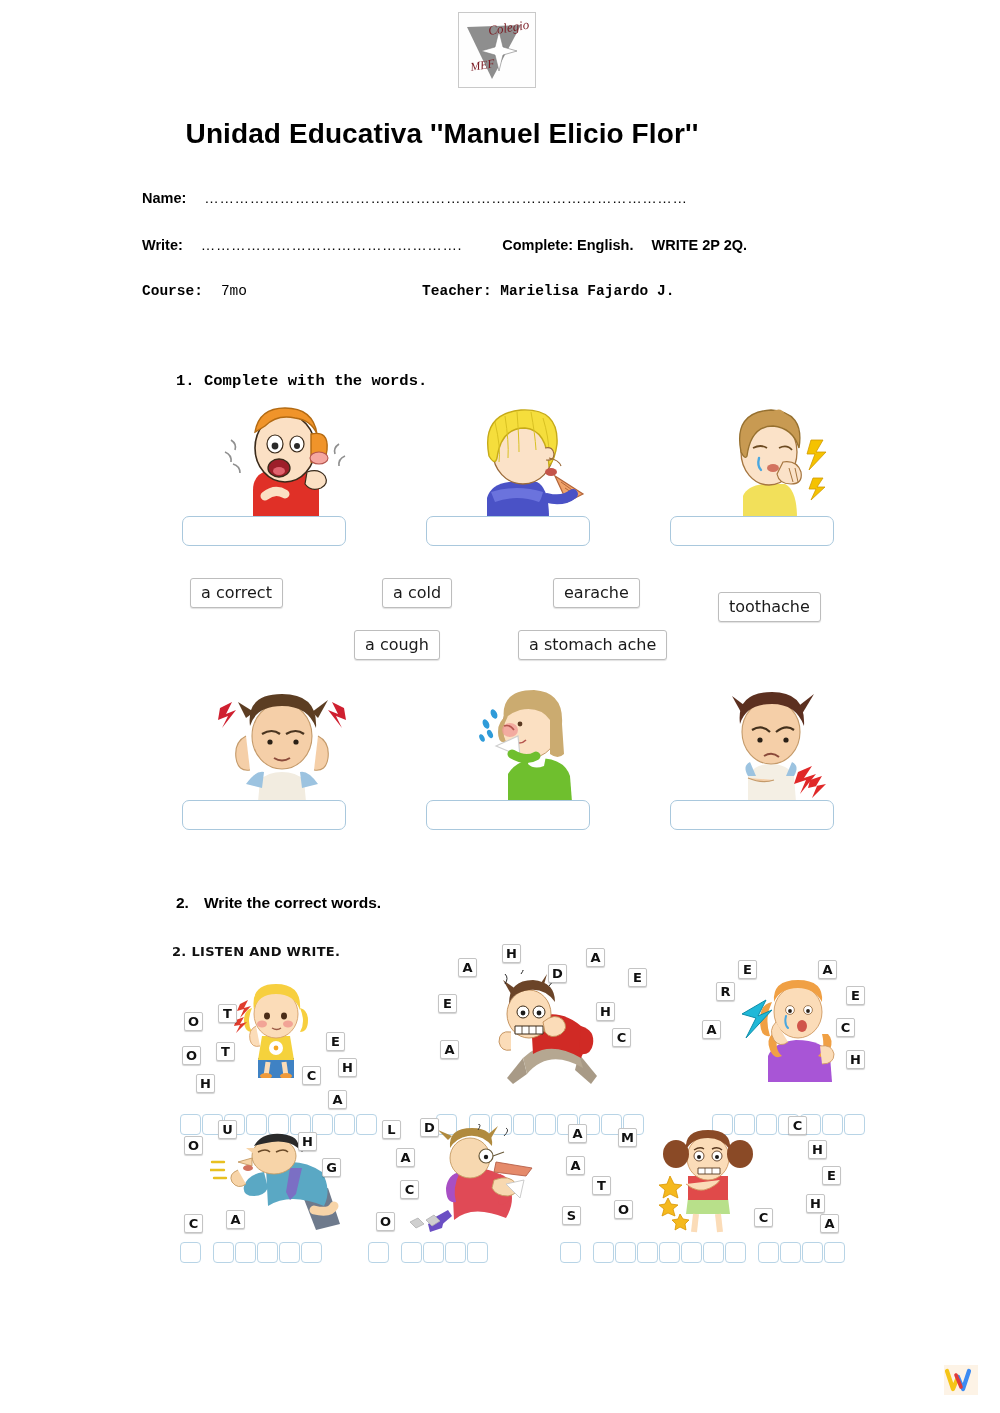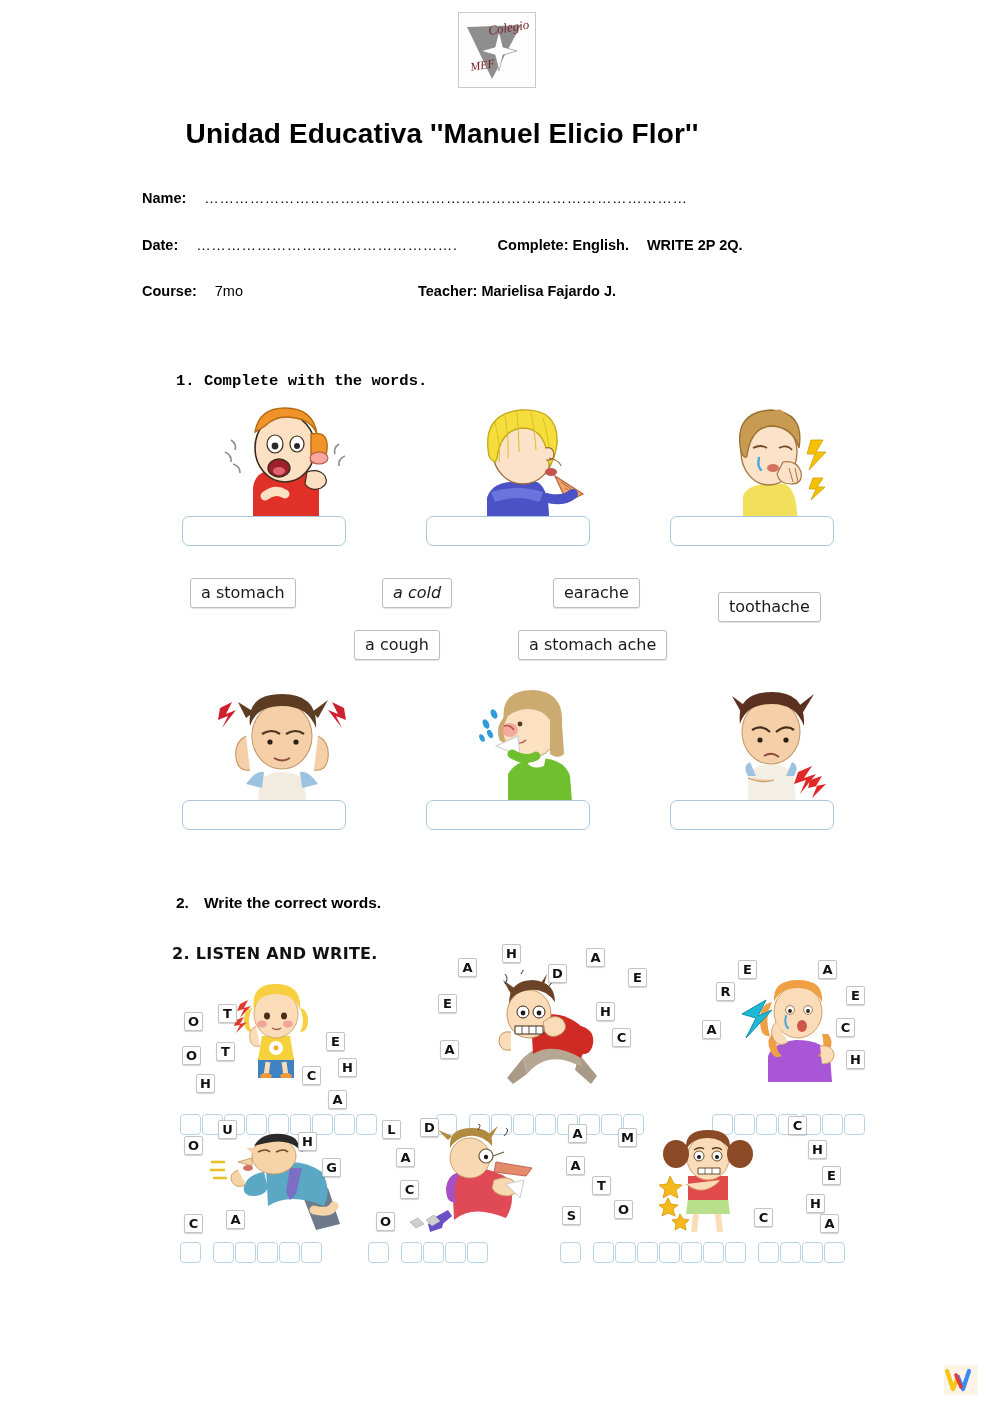--- a/index.html
+++ b/index.html
@@ -38,21 +38,21 @@
   .field-row {
     position: absolute;
     left: 142px;
     font-size: 14.5px;
     color: #000;
     white-space: nowrap;
   }
   .field-row b { font-weight: bold; }
   .row-name { top: 190px; }
   .row-date { top: 237px; }
-  .row-course { top: 283px; }
+  .row-course { top: 283px; font-family: Liberation Mono, monospace; }
   .dots { letter-spacing: 0.6px; font-weight: normal; }
   .spacer-lg { display: inline-block; width: 40px; }
   .spacer-xl { display: inline-block; width: 175px; }
   .spacer-sm { display: inline-block; width: 18px; }
   .light { font-weight: normal; }
 
   
   .ex-heading {
     position: absolute;
     left: 176px;
@@ -107,21 +107,21 @@
     box-shadow: 0 1px 1px rgba(0,0,0,0.12);
     white-space: nowrap;
   }
 
   
   .ex2 { position: absolute; left: 0; top: 936px; width: 1000px; height: 330px; }
   .ex2-title {
     position: absolute;
     left: 172px; top: 8px;
     font-family: "DejaVu Sans", sans-serif;
-    font-size: 16px;
+    font-size: 13px;
     font-weight: bold;
     color: #111;
     letter-spacing: 0.3px;
   }
   .puzzle { position: absolute; }
   .puzzle-art {
     position: absolute;
     left: 50%;
     transform: translateX(-50%);
   }
@@ -176,21 +176,21 @@
   </svg>
 </div>
 
 <div class="school-title">Unidad Educativa ''Manuel Elicio Flor''</div>
 
 <div class="field-row row-name">
   <b>Name:</b><span class="spacer-sm"></span><span class="dots light">……………………………………………………………………………………</span>
 </div>
 
 <div class="field-row row-date">
-  <b>Date:</b><span class="spacer-sm"></span><span class="dots light">…………………………………………….</span><span class="spacer-lg"></span><b>Complete: English.</b><span class="spacer-sm"></span><b>WRITE 2P 2Q.</b>
+  <b>Write:</b><span class="spacer-sm"></span><span class="dots light">…………………………………………….</span><span class="spacer-lg"></span><b>Complete: English.</b><span class="spacer-sm"></span><b>WRITE 2P 2Q.</b>
 </div>
 
 <div class="field-row row-course">
   <b>Course:</b><span class="spacer-sm"></span><span class="light">7mo</span><span class="spacer-xl"></span><b>Teacher: Marielisa Fajardo J.</b>
 </div>
 
 <div class="ex-heading ex1-heading">
   <span class="ex-num">1.</span><span>Complete with the words.</span>
 </div>
 
@@ -354,22 +354,22 @@
             <polygon points="120,100 132,96 126,106 136,104 122,118 127,106 118,108"></polygon>
           </g>
         </svg>
       </div>
       <div class="answer-box"></div>
     </div>
   </div>
 </div>
 
 <div class="wordbank">
-  <div class="word-chip" style="left:190px; top:0;">a stomach</div>
-  <div class="word-chip" style="left:382px; top:0;font-style:italic;">a cold</div>
+  <div class="word-chip" style="left:190px; top:0;">a correct</div>
+  <div class="word-chip" style="left:382px; top:0;">a cold</div>
   <div class="word-chip" style="left:553px; top:0;">earache</div>
   <div class="word-chip" style="left:718px; top:14px;">toothache</div>
   <div class="word-chip" style="left:354px; top:52px;">a cough</div>
   <div class="word-chip" style="left:518px; top:52px;">a stomach ache</div>
 </div>
 
 <div class="ex-heading ex2-heading">
   <span class="ex-num">2.</span><span>Write the correct words.</span>
 </div>
 

